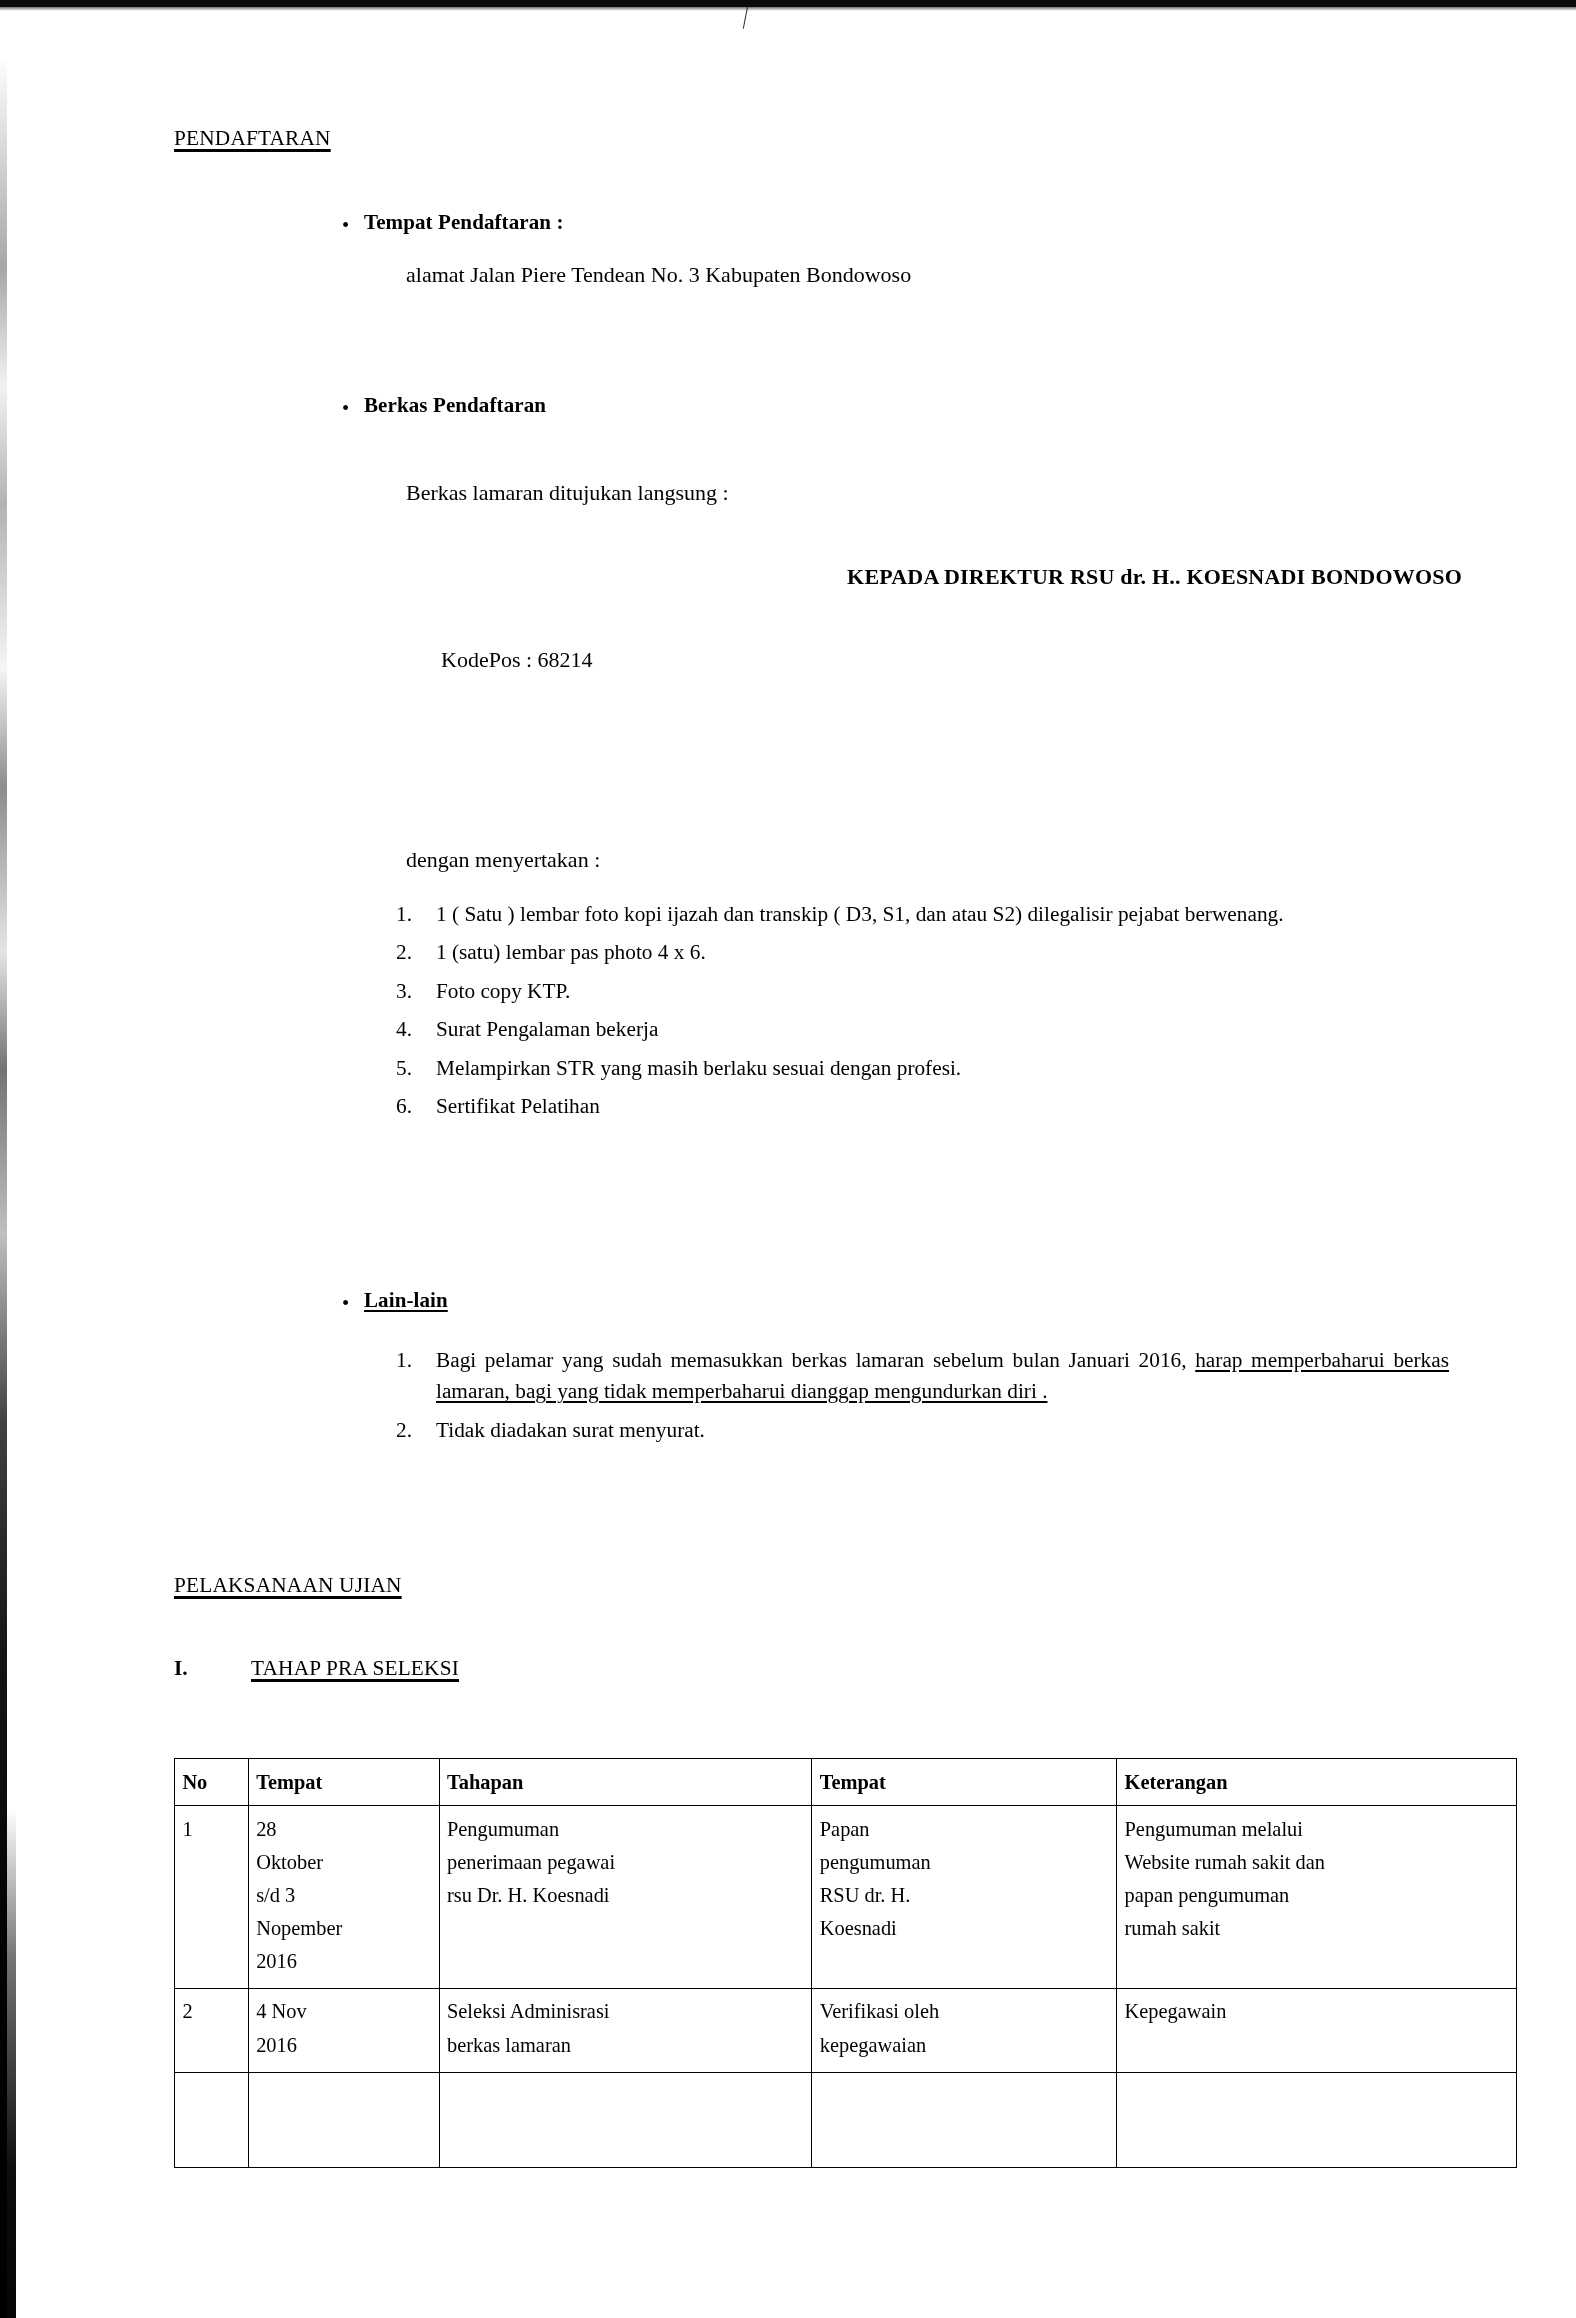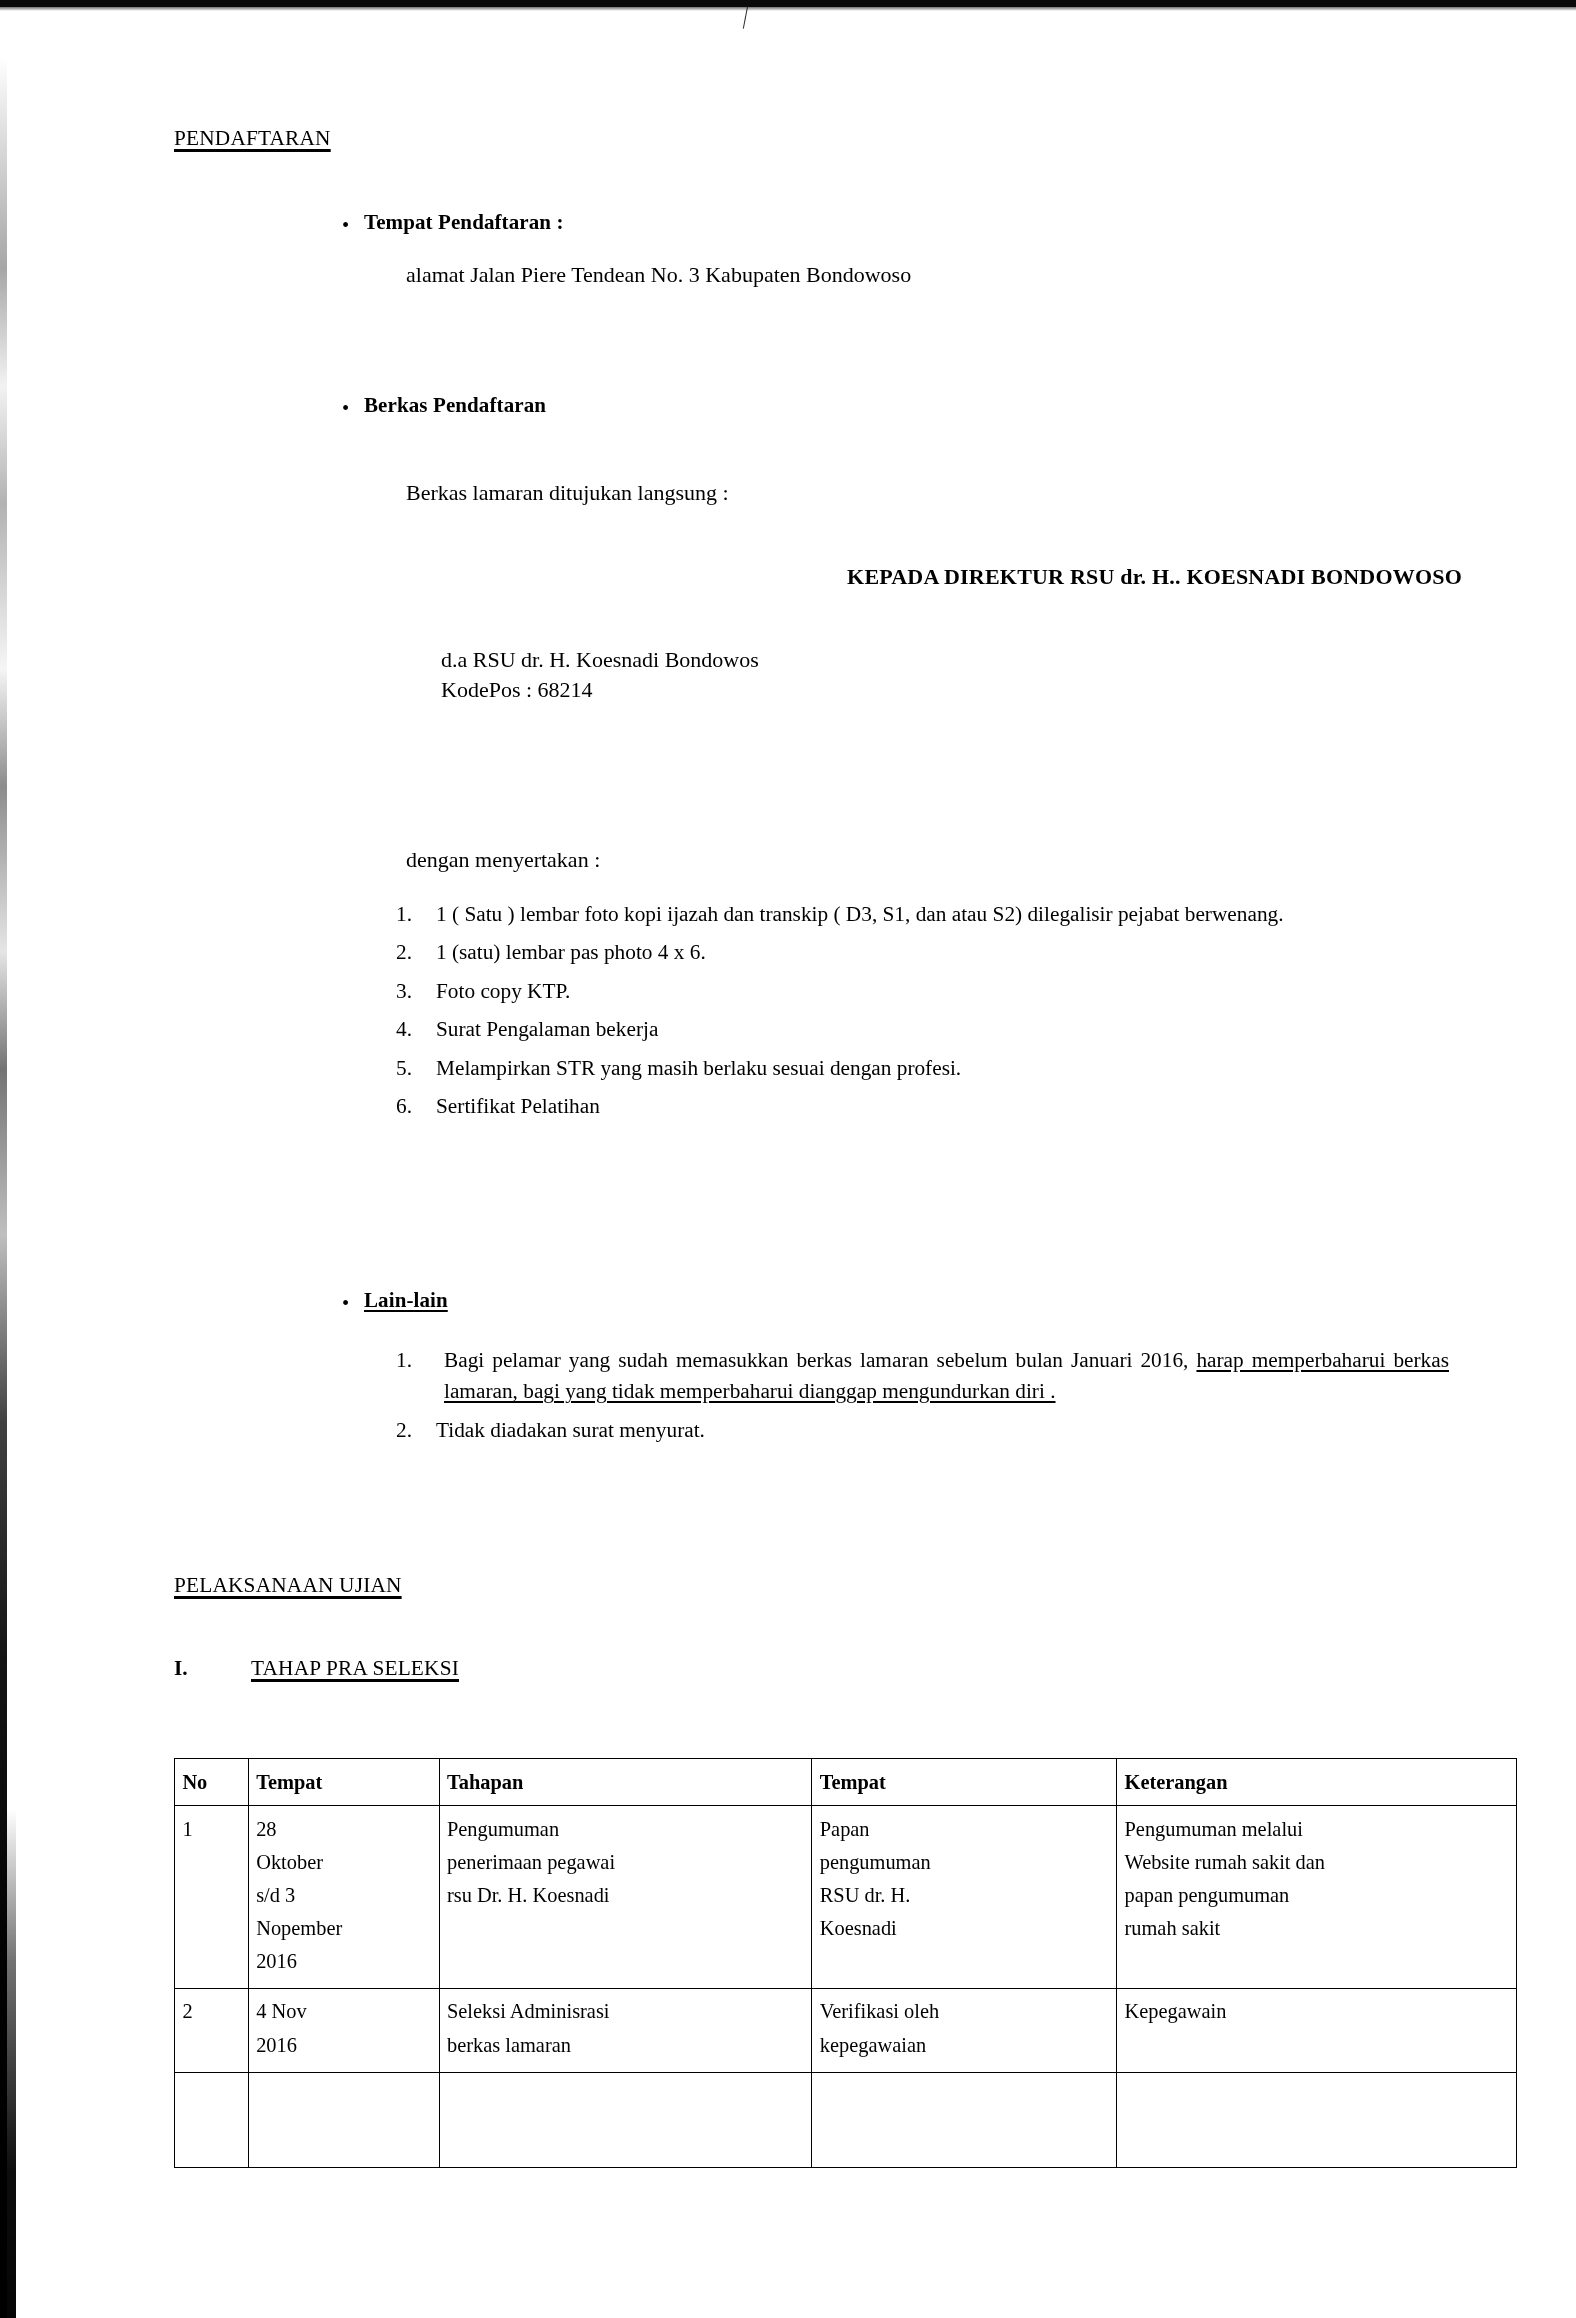--- a/index.html
+++ b/index.html
@@ -190,21 +190,20 @@
 
     <div style="position:absolute; left:406px; top:478px; width:1039px;">
       <div class="body-line">Berkas lamaran ditujukan langsung :</div>
     </div>
 
     <div style="position:absolute; left:507px; top:564px; width:955px;">
       <div class="center-head">KEPADA DIREKTUR RSU dr. H.. KOESNADI BONDOWOSO</div>
     </div>
 
     <div style="position:absolute; left:441px; top:645px; width:1002px;">
-      <div class="body-line">d.a  RSU dr. H. Koesnadi Bondowos</div>
       <div class="body-line">KodePos : 68214</div>
     </div>
 
     <div style="position:absolute; left:406px; top:845px; width:1039px;">
       <div class="body-line">dengan menyertakan :</div>
     </div>
 
     <div style="position:absolute; left:396px; top:899px; width:1053px;">
       <div class="num-row" style="margin-bottom:7.4px;">
         <span class="num-marker">1.</span>
@@ -235,21 +234,21 @@
     <div style="position:absolute; left:342px; top:1288px; width:1113px;">
       <div class="bullet-row">
         <span class="bullet-dot">•</span>
         <span class="b-label u">Lain-lain</span>
       </div>
     </div>
 
     <div style="position:absolute; left:396px; top:1345px; width:1053px;">
       <div class="num-row" style="text-align:justify; display:flex;">
         <span class="num-marker">1.</span>
-        <span class="num-body" style="text-align:justify;margin-left:8px;"><span>Bagi  pelamar   yang  sudah  memasukkan  berkas  lamaran  sebelum bulan  Januari  2016, </span><span class="u">harap  memperbaharui  berkas  lamaran,  bagi yang tidak memperbaharui dianggap mengundurkan diri .</span></span>
+        <span class="num-body" style="text-align:justify;"><span>Bagi  pelamar   yang  sudah  memasukkan  berkas  lamaran  sebelum bulan  Januari  2016, </span><span class="u">harap  memperbaharui  berkas  lamaran,  bagi yang tidak memperbaharui dianggap mengundurkan diri .</span></span>
       </div>
       <div class="num-row" style="margin-top:8.3px;">
         <span class="num-marker">2.</span>
         <span class="num-body">Tidak diadakan surat menyurat.</span>
       </div>
     </div>
 
     <div style="position:absolute; left:174px; top:1573px;">
       <div class="h-section">PELAKSANAAN UJIAN</div>
     </div>

